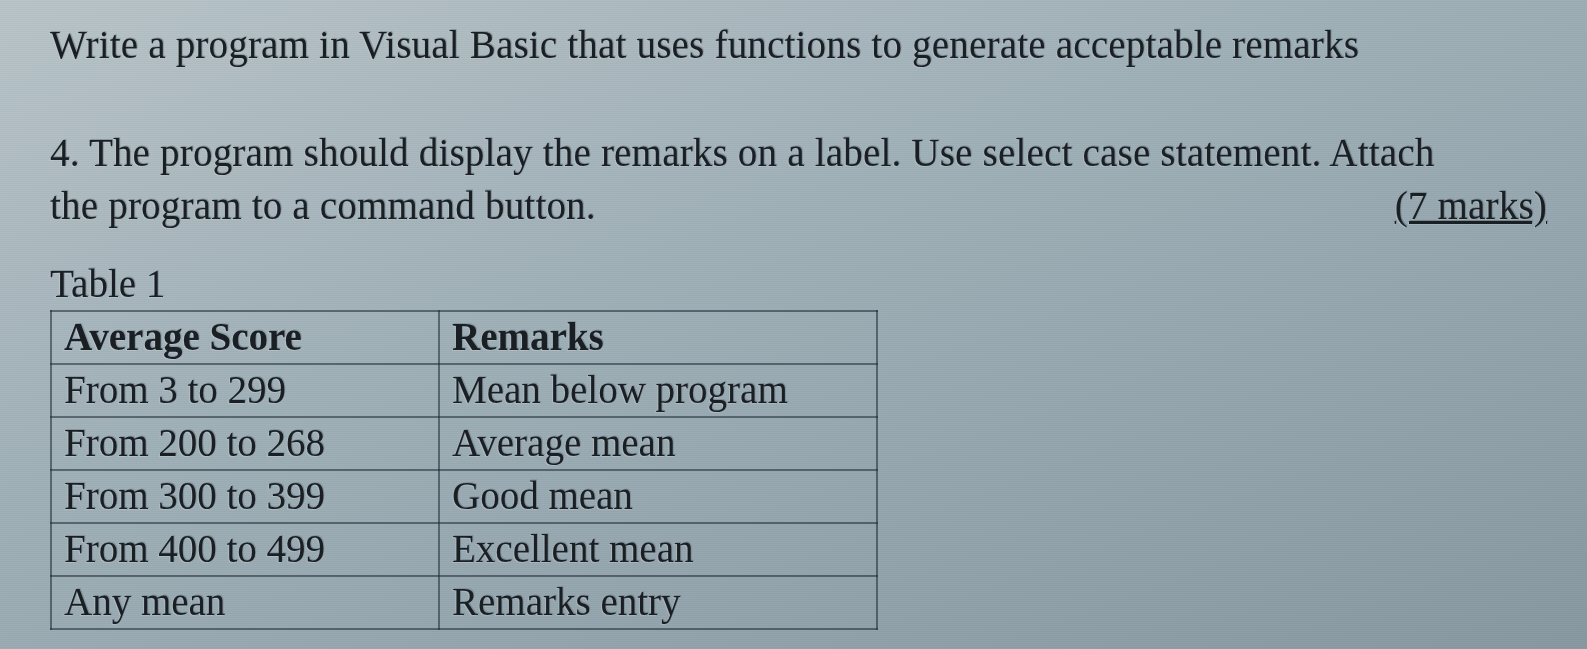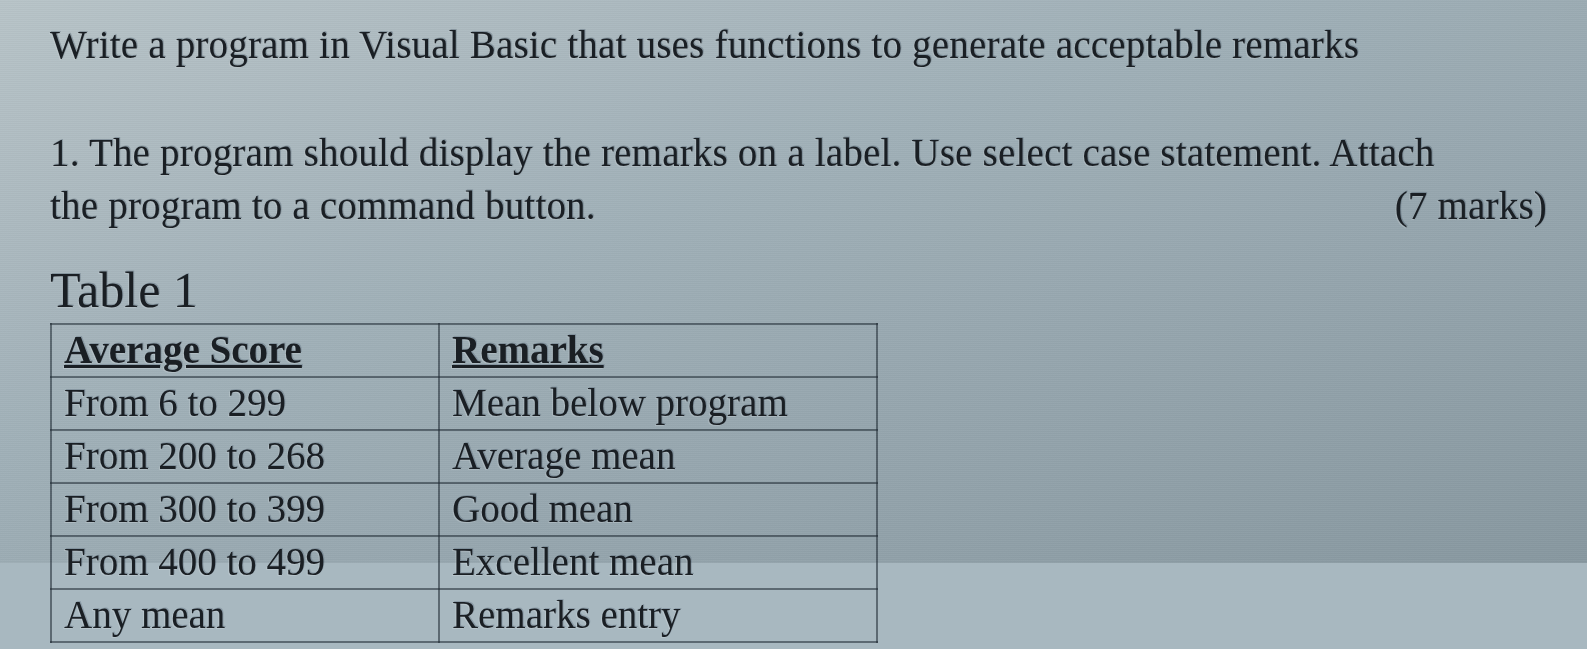--- a/index.html
+++ b/index.html
@@ -7,21 +7,21 @@
     padding: 0;
     width: 1587px;
     height: 649px;
     font-family: "Times New Roman", Times, serif;
     background: #a8b8c0;
     overflow: hidden;
   }
   .page {
     position: relative;
     width: 1587px;
-    height: 563px;
+    height: 649px;
     background: linear-gradient(160deg, #b8c4c8 0%, #a0b0b8 40%, #8898a0 100%);
     box-sizing: border-box;
     padding: 18px 40px 0 50px;
   }
   
   .page::before {
     content: "";
     position: absolute;
     inset: 0;
     background:
@@ -34,23 +34,24 @@
     color: #1a1f24;
     text-shadow:
       1px -1px 0 rgba(40,60,80,0.25),
       -1px 1px 0 rgba(255,255,255,0.18),
       0 0 2px rgba(0,0,0,0.15);
     letter-spacing: 0.2px;
     filter: blur(0.35px);
   }
   .marks {
     float: right;
+    text-decoration: underline;
   }
   .table-label {
-    font-size: 50px;
+    font-size: 39px;
     color: #1a1f24;
     margin-top: 28px;
     margin-bottom: 4px;
     text-shadow:
       1px -1px 0 rgba(40,60,80,0.25),
       -1px 1px 0 rgba(255,255,255,0.18);
     filter: blur(0.35px);
   }
   table {
     border-collapse: collapse;
@@ -65,45 +66,45 @@
     text-shadow:
       1px -1px 0 rgba(40,60,80,0.22),
       -1px 1px 0 rgba(255,255,255,0.18);
     filter: blur(0.35px);
   }
   th {
     font-weight: bold;
   }
   th:first-child, td:first-child { width: 360px; }
   th:last-child,  td:last-child  { width: 410px; }
-  .bold { font-weight: bold; text-decoration: underline; }
+  .bold { font-weight: bold; }
 </style>
 </head>
 <body>
 
 <div class="page">
 
   <div class="para">
     <span>Write a program in Visual Basic that uses functions to generate acceptable remarks</span><br>
     <br>
-    <span>1. The program should display the remarks on a label. Use select case statement. Attach</span><br>
+    <span>4. The program should display the remarks on a label. Use select case statement. Attach</span><br>
     <span>the program to a command button.</span>
     <span class="marks">(7 marks)</span>
   </div>
 
   <div class="table-label">Table 1</div>
 
   <table>
     <tbody>
         <tr>
       <th class="bold">Average Score</th>
       <th class="bold">Remarks</th>
     </tr>
     <tr>
-      <td>From 6 to 299</td>
+      <td>From 3 to 299</td>
       <td>Mean below program</td>
     </tr>
     <tr>
       <td>From 200  to 268</td>
       <td>Average mean</td>
     </tr>
     <tr>
       <td>From 300 to 399</td>
       <td>Good mean</td>
     </tr>

